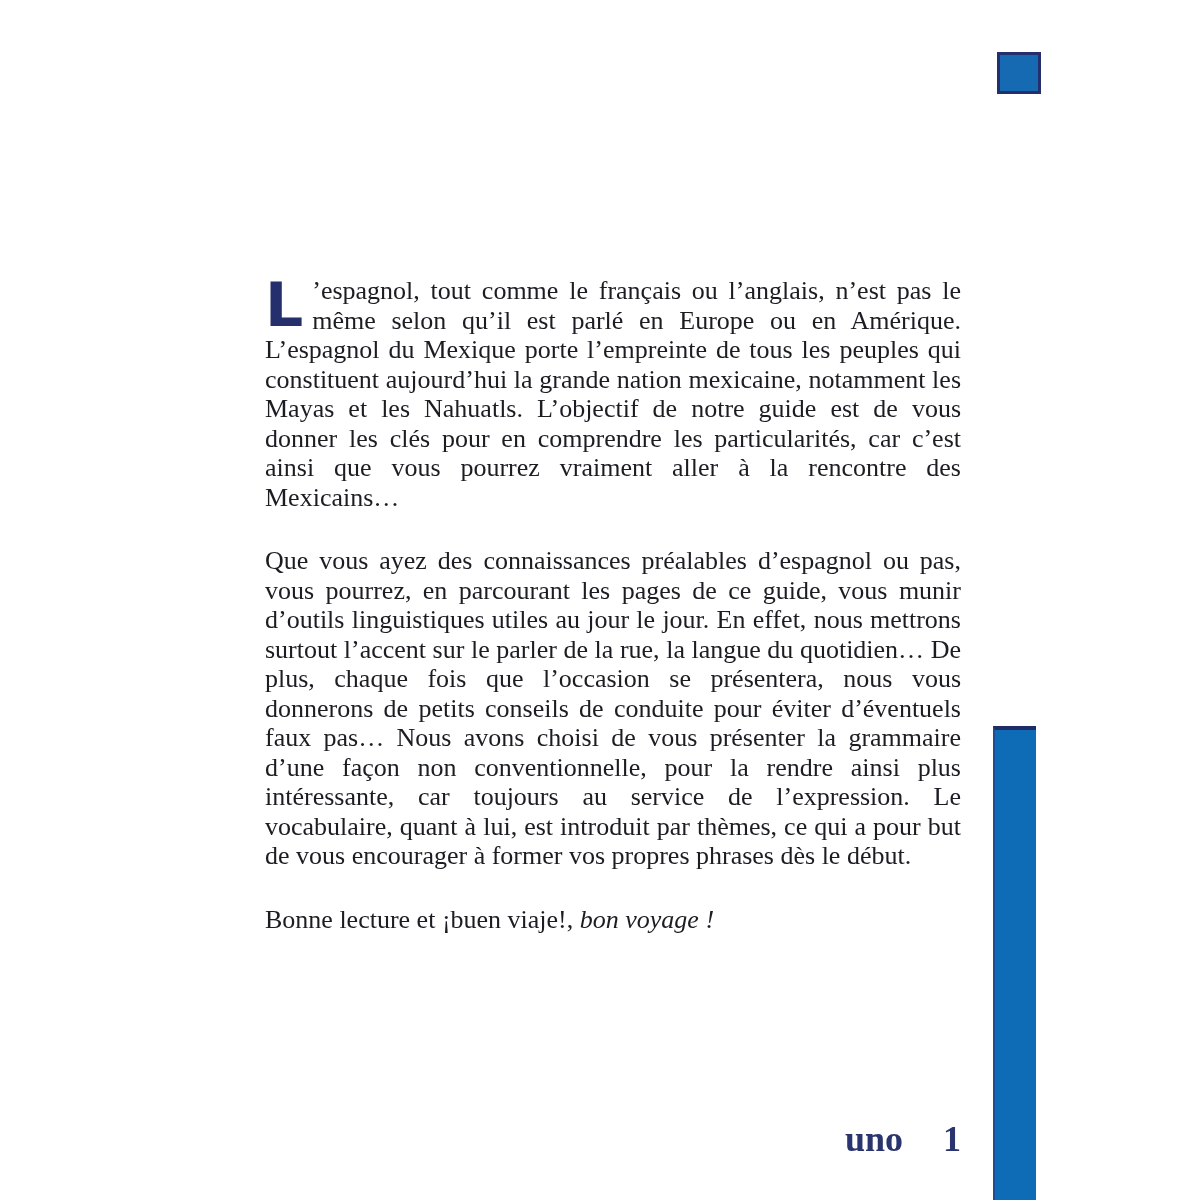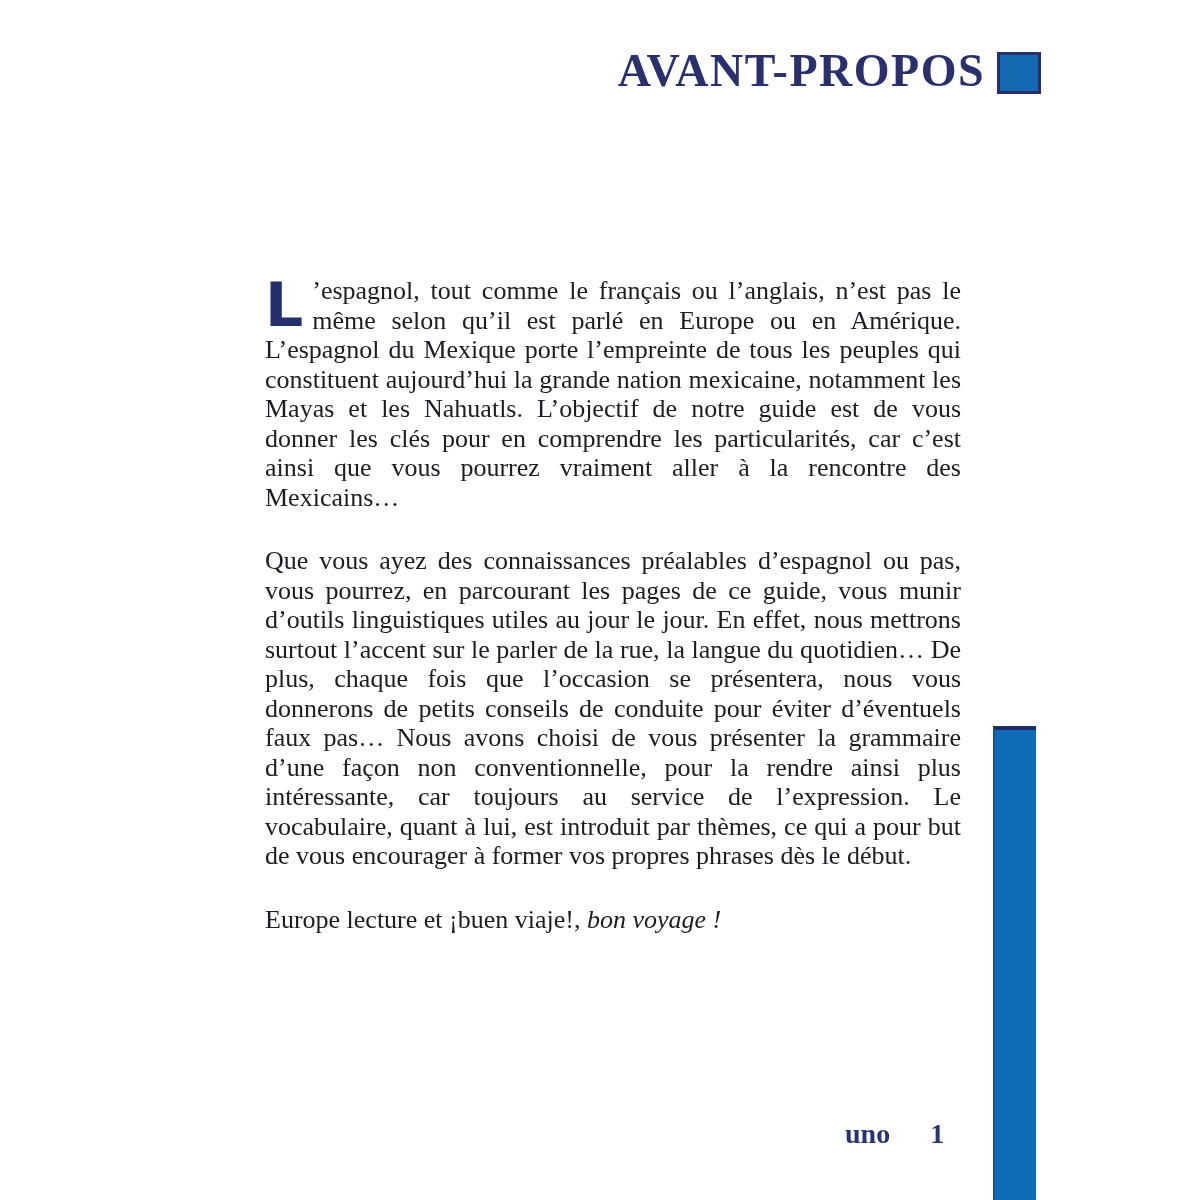--- a/index.html
+++ b/index.html
@@ -80,44 +80,43 @@
   .closing-italic { font-style: italic; }
 
   
   .footer {
     position: absolute;
     left: 845px;
     top: 1118px;
     display: flex;
     gap: 40px;
     align-items: baseline;
-    font-size: 28px;
+    font-size: 36px;
     font-weight: 700;
     color: #2a356f;
   }
 </style>
 </head>
 <body>
 
 <div class="page">
 
-  <div class="header-title">AVANT-PROPOS</div>
 
   <div class="header-accent-square"></div>
 
   <div class="side-accent-bar"></div>
 
   <div class="text-column">
 
     <p><span class="dropcap">L</span><span>’espagnol, tout comme le français ou l’anglais, n’est pas le même selon qu’il est parlé en Europe ou en Amérique. L’espagnol du Mexique porte l’empreinte de tous les peuples qui constituent aujourd’hui la grande nation mexicaine, notamment les Mayas et les Nahuatls. L’objectif de notre guide est de vous donner les clés pour en comprendre les particularités, car c’est ainsi que vous pourrez vraiment aller à la rencontre des Mexicains…</span></p>
 
     <p>Que vous ayez des connaissances préalables d’espagnol ou pas, vous pourrez, en parcourant les pages de ce guide, vous munir d’outils linguistiques utiles au jour le jour. En effet, nous mettrons surtout l’accent sur le parler de la rue, la langue du quotidien… De plus, chaque fois que l’occasion se présentera, nous vous donnerons de petits conseils de conduite pour éviter d’éventuels faux pas… Nous avons choisi de vous présenter la grammaire d’une façon non conventionnelle, pour la rendre ainsi plus intéressante, car toujours au service de l’expression. Le vocabulaire, quant à lui, est introduit par thèmes, ce qui a pour but de vous encourager à former vos propres phrases dès le début.</p>
 
 
-    <p class="closing-line"><span>Europe lecture et </span><span class="closing-bold">¡buen viaje!</span><span>, </span><span class="closing-italic">bon voyage !</span></p>
+    <p class="closing-line"><span>Bonne lecture et </span><span class="closing-bold">¡buen viaje!</span><span>, </span><span class="closing-italic">bon voyage !</span></p>
 
   </div>
 
   <div class="footer">
     <span>uno</span>
     <span>1</span>
   </div>
 
 </div>
 

